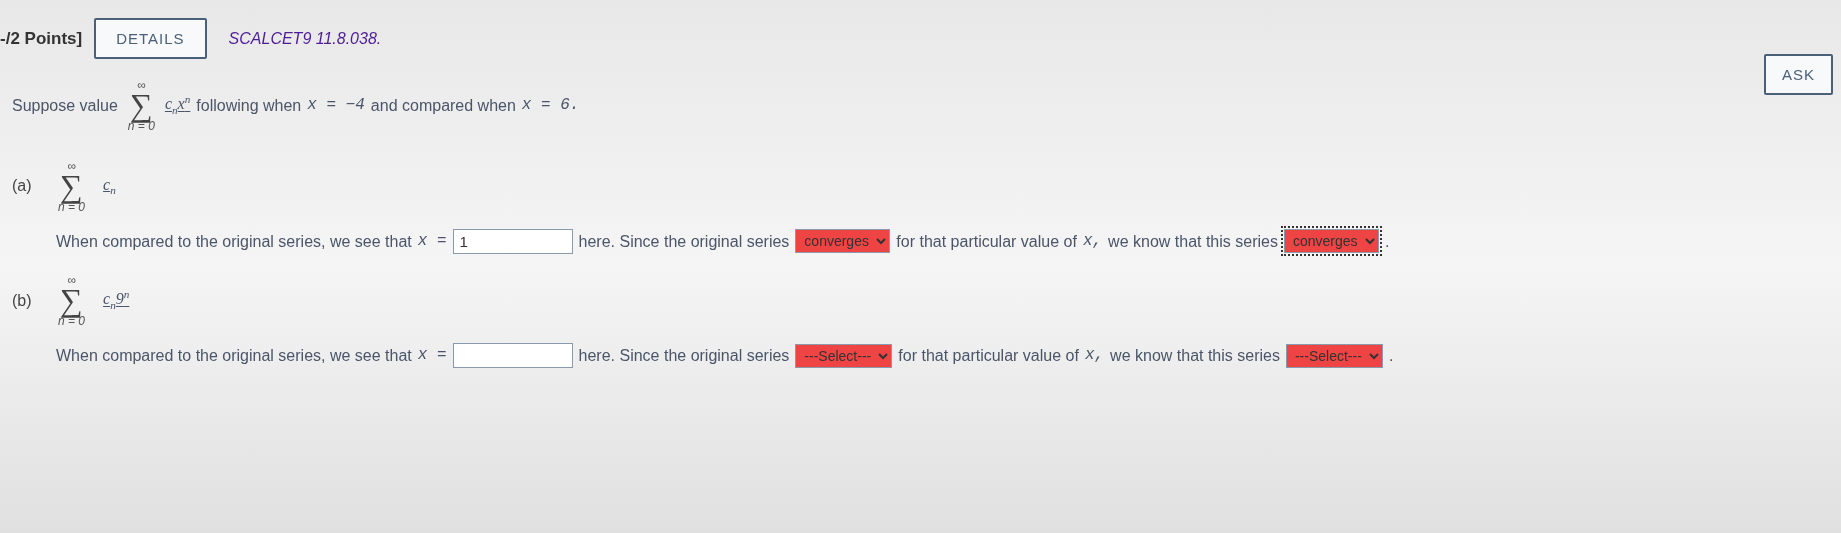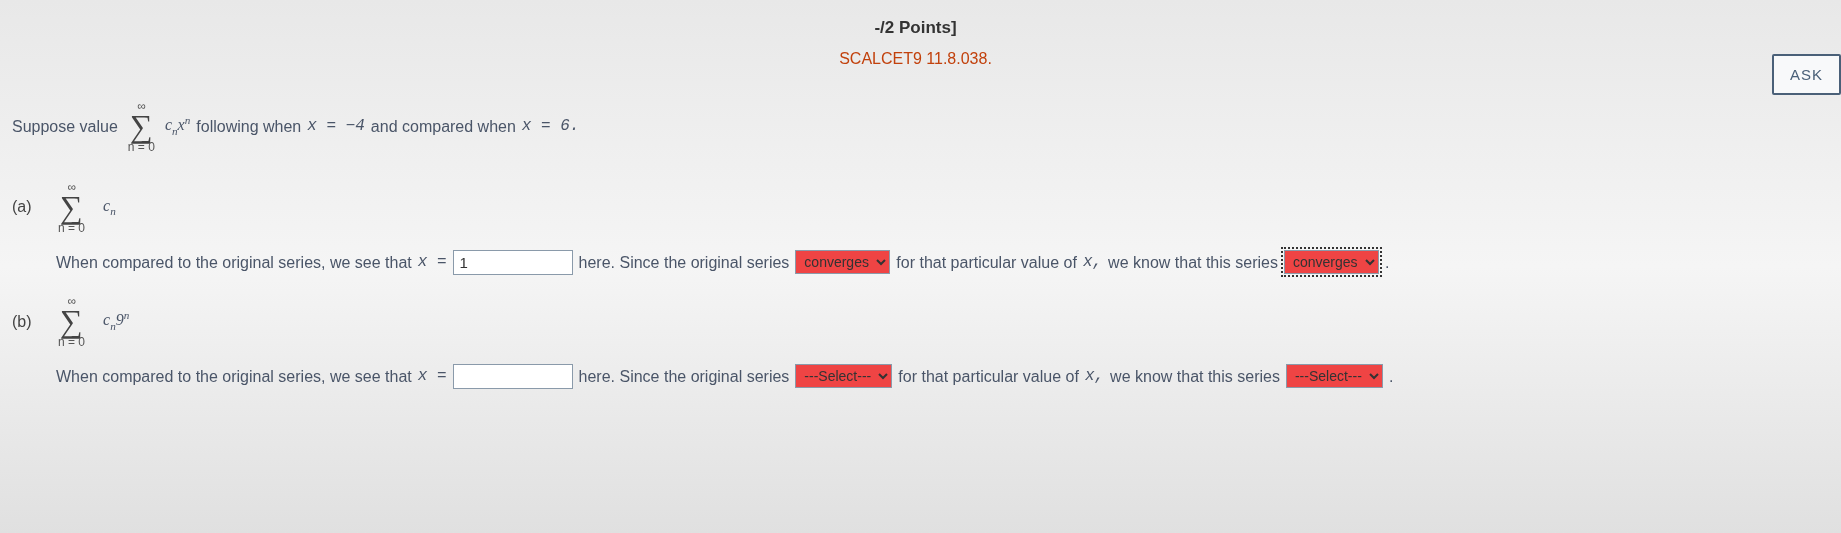--- a/index.html
+++ b/index.html
@@ -11,43 +11,44 @@
       padding: 0;
       width: 1841px;
       min-height: 533px;
     }
     .header {
       display: flex;
       align-items: center;
       gap: 12px;
       padding: 18px 10px 20px 0;
       flex-wrap: wrap;
-      flex-direction: column;
     }
     .points {
       font-weight: bold;
       color: #333;
       font-size: 17px;
       white-space: nowrap;
     }
     .btn {
       border: 2px solid #4a6078;
       background: #f8f9fa;
       color: #4a6078;
       padding: 10px 20px;
       font-size: 15px;
       font-weight: 500;
       letter-spacing: 1px;
       cursor: pointer;
       border-radius: 2px;
     }
     .problem-ref {
-      color: #c2410c;
+      color: #4c1d95;
       font-size: 16px;
       font-weight: 500;
+      margin-left: 10px;
+      font-style: italic;
     }
     .spacer { flex: 1; }
     .content {
       padding: 0 20px 20px 12px;
       color: #4a5568;
       line-height: 1.6;
     }
     .intro {
       display: flex;
       align-items: center;
@@ -69,25 +70,27 @@
       color: #555;
     }
     .sum-sigma {
       font-size: 32px;
       font-family: 'Times New Roman', serif;
       line-height: 0.9;
       color: #444;
     }
     .sum-lower {
       font-size: 12px;
+      font-style: italic;
       color: #555;
     }
     .math-term {
       font-style: italic;
       font-family: 'Times New Roman', serif;
+      text-decoration: underline;
     }
     .math-inline {
       font-style: italic;
       font-family: Liberation Mono, monospace;
     }
     .sub { font-size: 0.7em; vertical-align: sub; font-style: italic; }
     .sup { font-size: 0.7em; vertical-align: super; font-style: italic; }
     .part {
       margin: 20px 0 10px 0;
     }
@@ -96,21 +99,21 @@
       align-items: center;
       gap: 14px;
     }
     .part-label {
       font-size: 16px;
       color: #444;
       min-width: 28px;
     }
     .answer-row {
       display: flex;
-      align-items: flex-start;
+      align-items: center;
       flex-wrap: wrap;
       gap: 6px;
       margin: 16px 0 8px 44px;
     }
     .text-input {
       border: 1px solid #8a9aaa;
       background: #fff;
       padding: 3px 6px;
       width: 120px;
       font-size: 15px;
@@ -131,30 +134,31 @@
       border: 2px solid #4a6078;
       background: #f8f9fa;
       color: #4a6078;
       padding: 10px 16px;
       font-size: 15px;
       font-weight: 500;
       letter-spacing: 1px;
       cursor: pointer;
       border-radius: 2px;
       position: absolute;
-      right: 0;
+      right: 8px;
       top: 54px;
     }
     .rel { position: relative; }
   </style>
 </head>
 <body class="rel">
 
 <div class="header">
   <span class="points">-/2 Points]</span>
+  <button class="btn">DETAILS</button>
   <span class="problem-ref">SCALCET9 11.8.038.</span>
   <span class="spacer"></span>
 </div>
 
 <button class="ask-btn">ASK</button>
 
 <div class="content">
 
   <div class="intro">
     <span>Suppose value</span>

